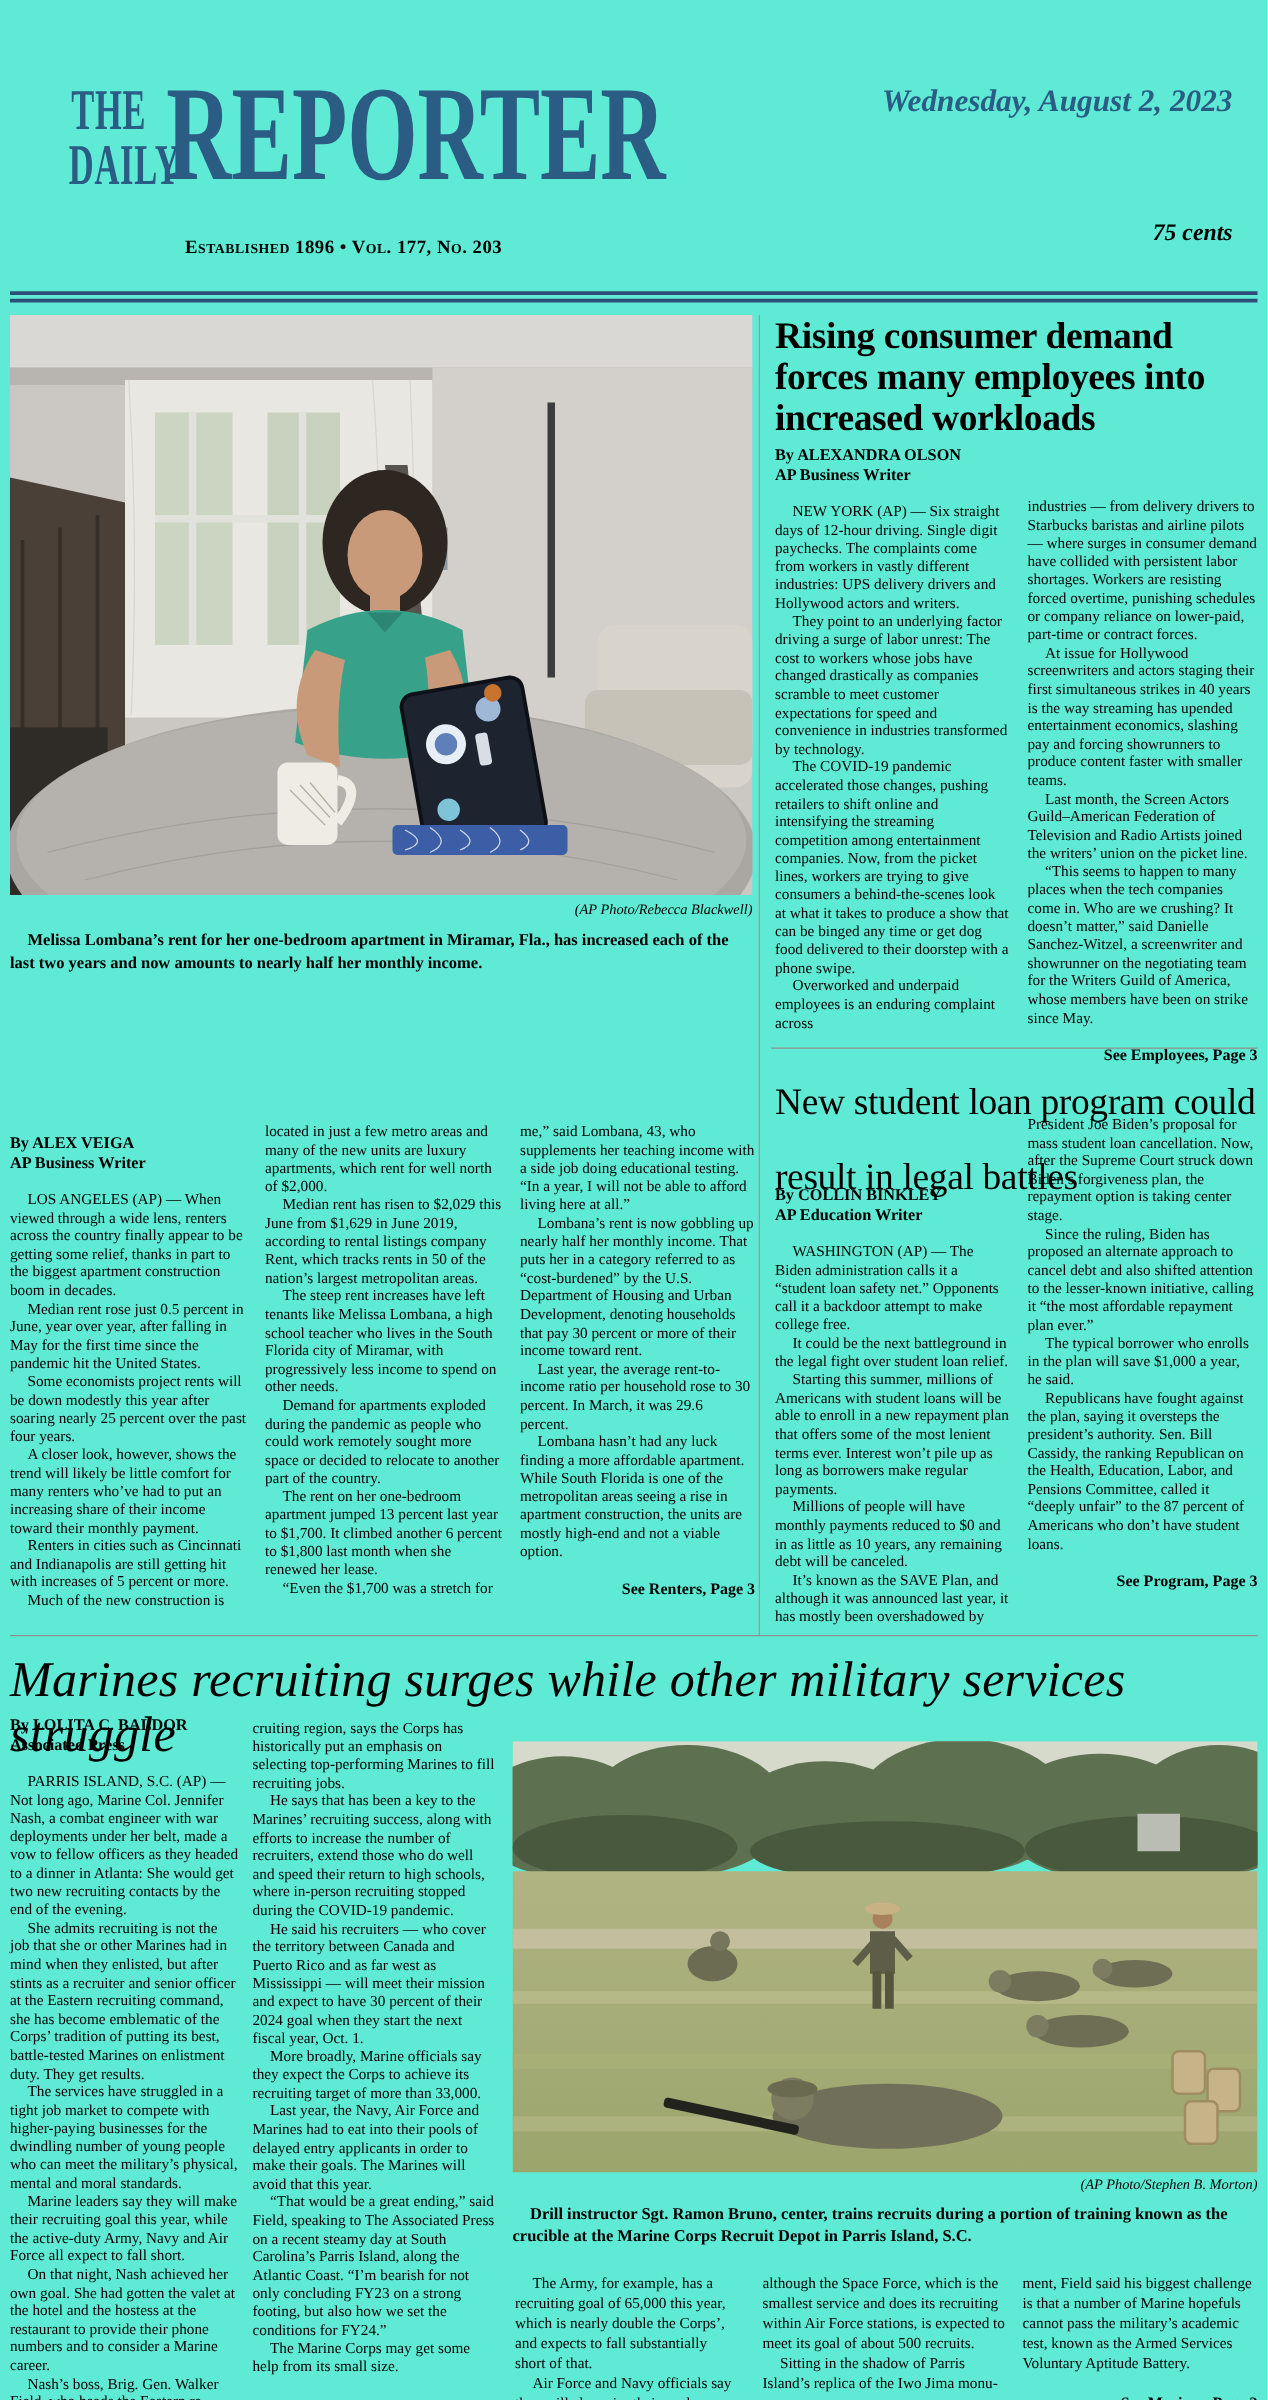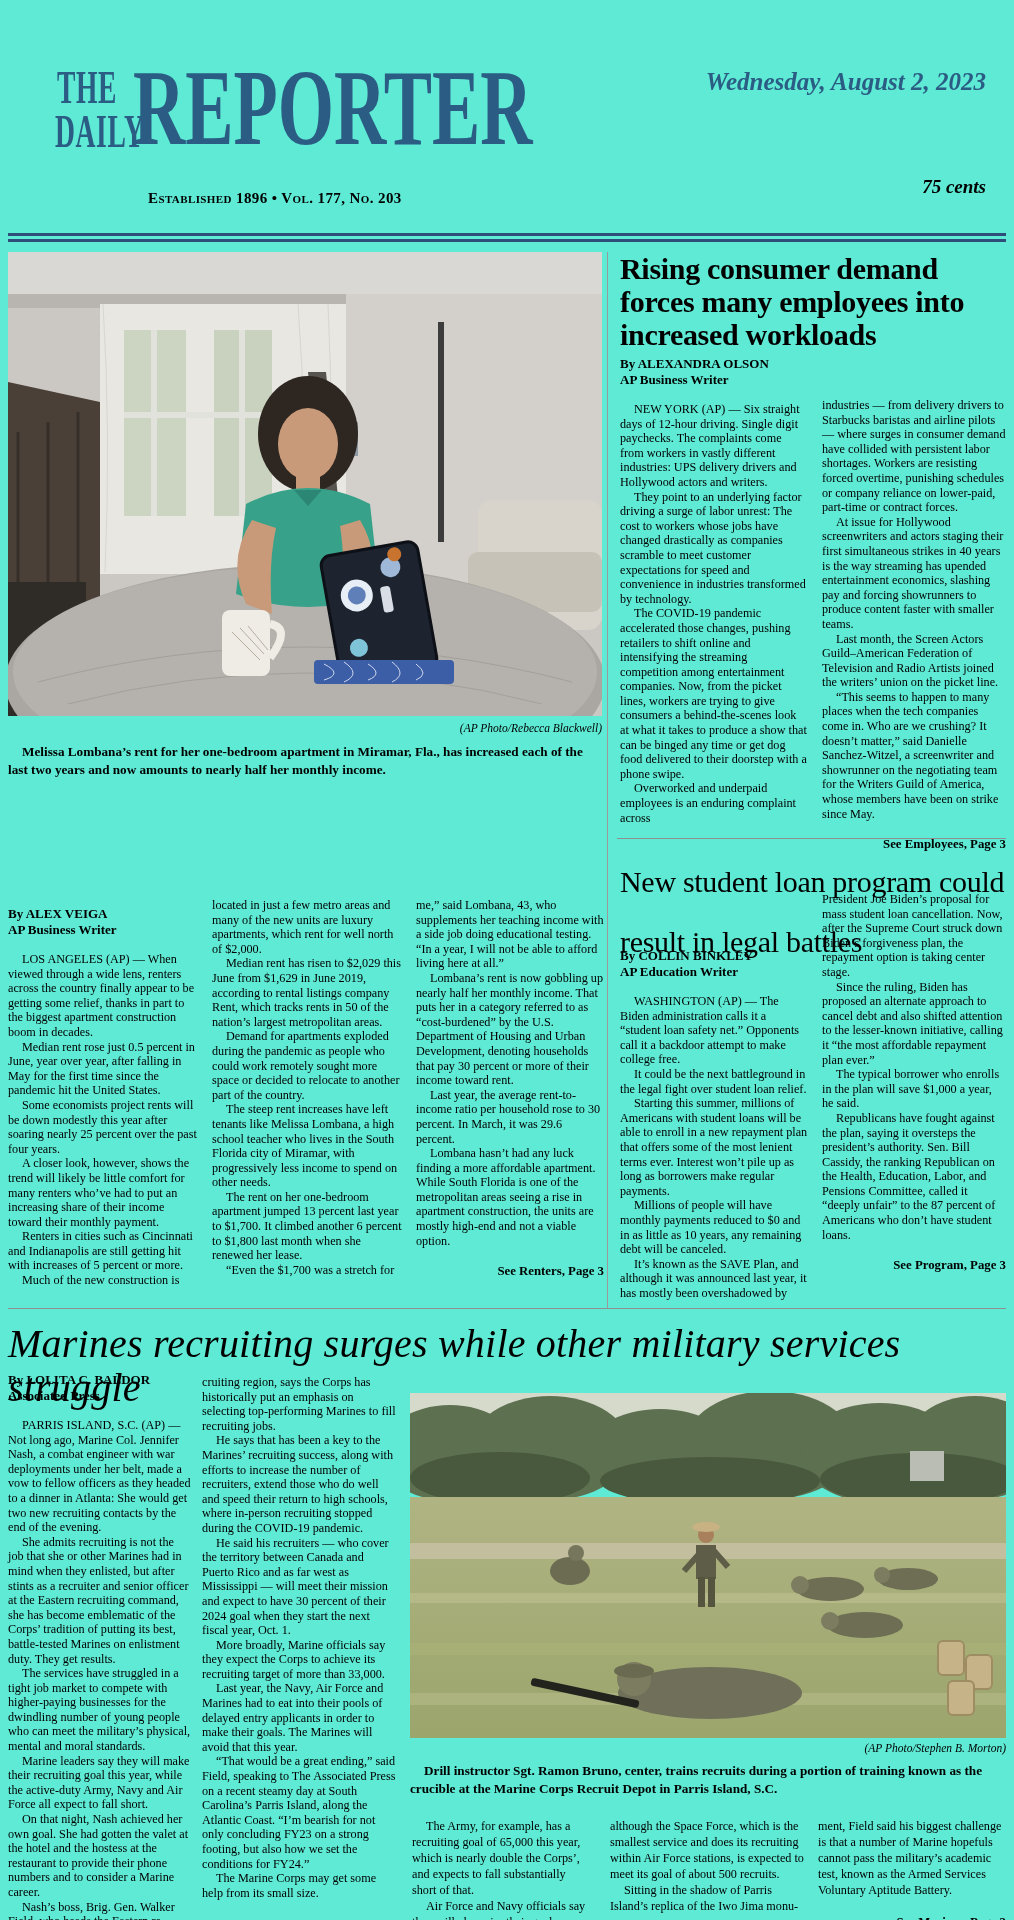--- a/index.html
+++ b/index.html
@@ -132,22 +132,22 @@
     <p>LOS ANGELES (AP) — When viewed through a wide lens, renters across the country finally appear to be getting some relief, thanks in part to the biggest apartment construction boom in decades.</p>
     <p>Median rent rose just 0.5 percent in June, year over year, after falling in May for the first time since the pandemic hit the United States.</p>
     <p>Some economists project rents will be down modestly this year after soaring nearly 25 percent over the past four years.</p>
     <p>A closer look, however, shows the trend will likely be little comfort for many renters who’ve had to put an increasing share of their income toward their monthly payment.</p>
     <p>Renters in cities such as Cincinnati and Indianapolis are still getting hit with increases of 5 percent or more.</p>
     <p>Much of the new construction is</p>
   </div>
   <div class="abs bodycol" style="left:212px; top:898px; width:192px;">
     <p class="cont">located in just a few metro areas and many of the new units are luxury apartments, which rent for well north of $2,000.</p>
     <p>Median rent has risen to $2,029 this June from $1,629 in June 2019, according to rental listings company Rent, which tracks rents in 50 of the nation’s largest metropolitan areas.</p>
+    <p>The steep rent increases have left tenants like Melissa Lombana, a high school teacher who lives in the South Florida city of Miramar, with progressively less income to spend on other needs.</p>
     <p>Demand for apartments exploded during the pandemic as people who could work remotely sought more space or decided to relocate to another part of the country.</p>
-    <p>The steep rent increases have left tenants like Melissa Lombana, a high school teacher who lives in the South Florida city of Miramar, with progressively less income to spend on other needs.</p>
     <p>The rent on her one-bedroom apartment jumped 13 percent last year to $1,700. It climbed another 6 percent to $1,800 last month when she renewed her lease.</p>
     <p>“Even the $1,700 was a stretch for</p>
   </div>
   <div class="abs bodycol" style="left:416px; top:898px; width:188px;">
     <p class="cont">me,” said Lombana, 43, who supplements her teaching income with a side job doing educational testing. “In a year, I will not be able to afford living here at all.”</p>
     <p>Lombana’s rent is now gobbling up nearly half her monthly income. That puts her in a category referred to as “cost-burdened” by the U.S. Department of Housing and Urban Development, denoting households that pay 30 percent or more of their income toward rent.</p>
     <p>Last year, the average rent-to-income ratio per household rose to 30 percent. In March, it was 29.6 percent.</p>
     <p>Lombana hasn’t had any luck finding a more affordable apartment. While South Florida is one of the metropolitan areas seeing a rise in apartment construction, the units are mostly high-end and not a viable option.</p>
     <p class="jump">See Renters, Page 3</p>
   </div>

